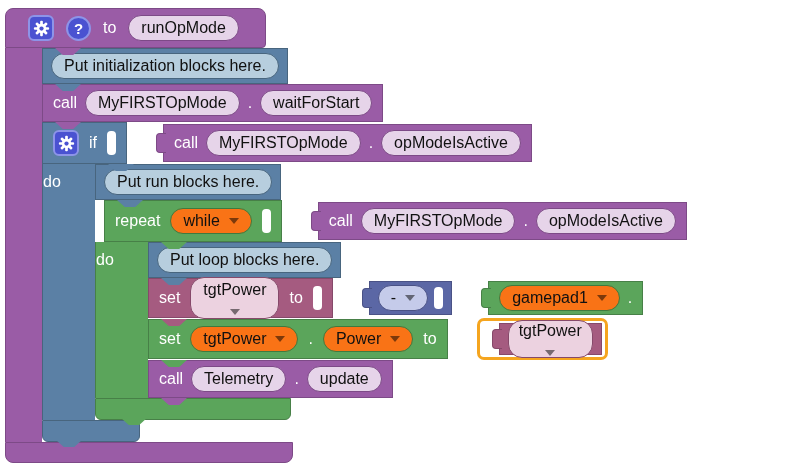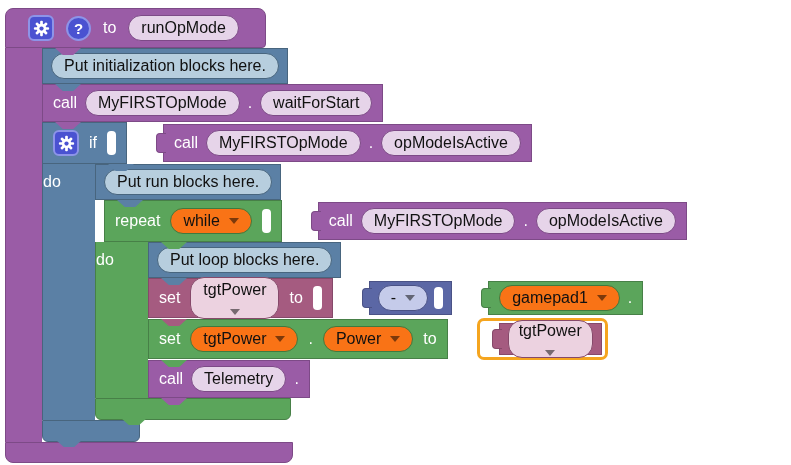--- a/index.html
+++ b/index.html
@@ -233,20 +233,21 @@
                             <span class="arr"></span>
                           </span>
                         </span>
                       </span>
                     </div>
 
                     <div class="b purple h38 notch notch-green">
                       <span class="lb">call</span>
                       <span class="f fpurple">Telemetry</span>
                       <span class="lb">.</span>
+                      <span class="f fpurple">update</span>
                     </div>
 
                   </div>
                 </div>
 
                 <div class="bbar green rbarS notch notch-purple bump bump-green" style="background:#5ba55b;width:196px;height:22px;--nx:65px;--bx:25px;"></div>
               </div>
 
             </div>
           </div>

